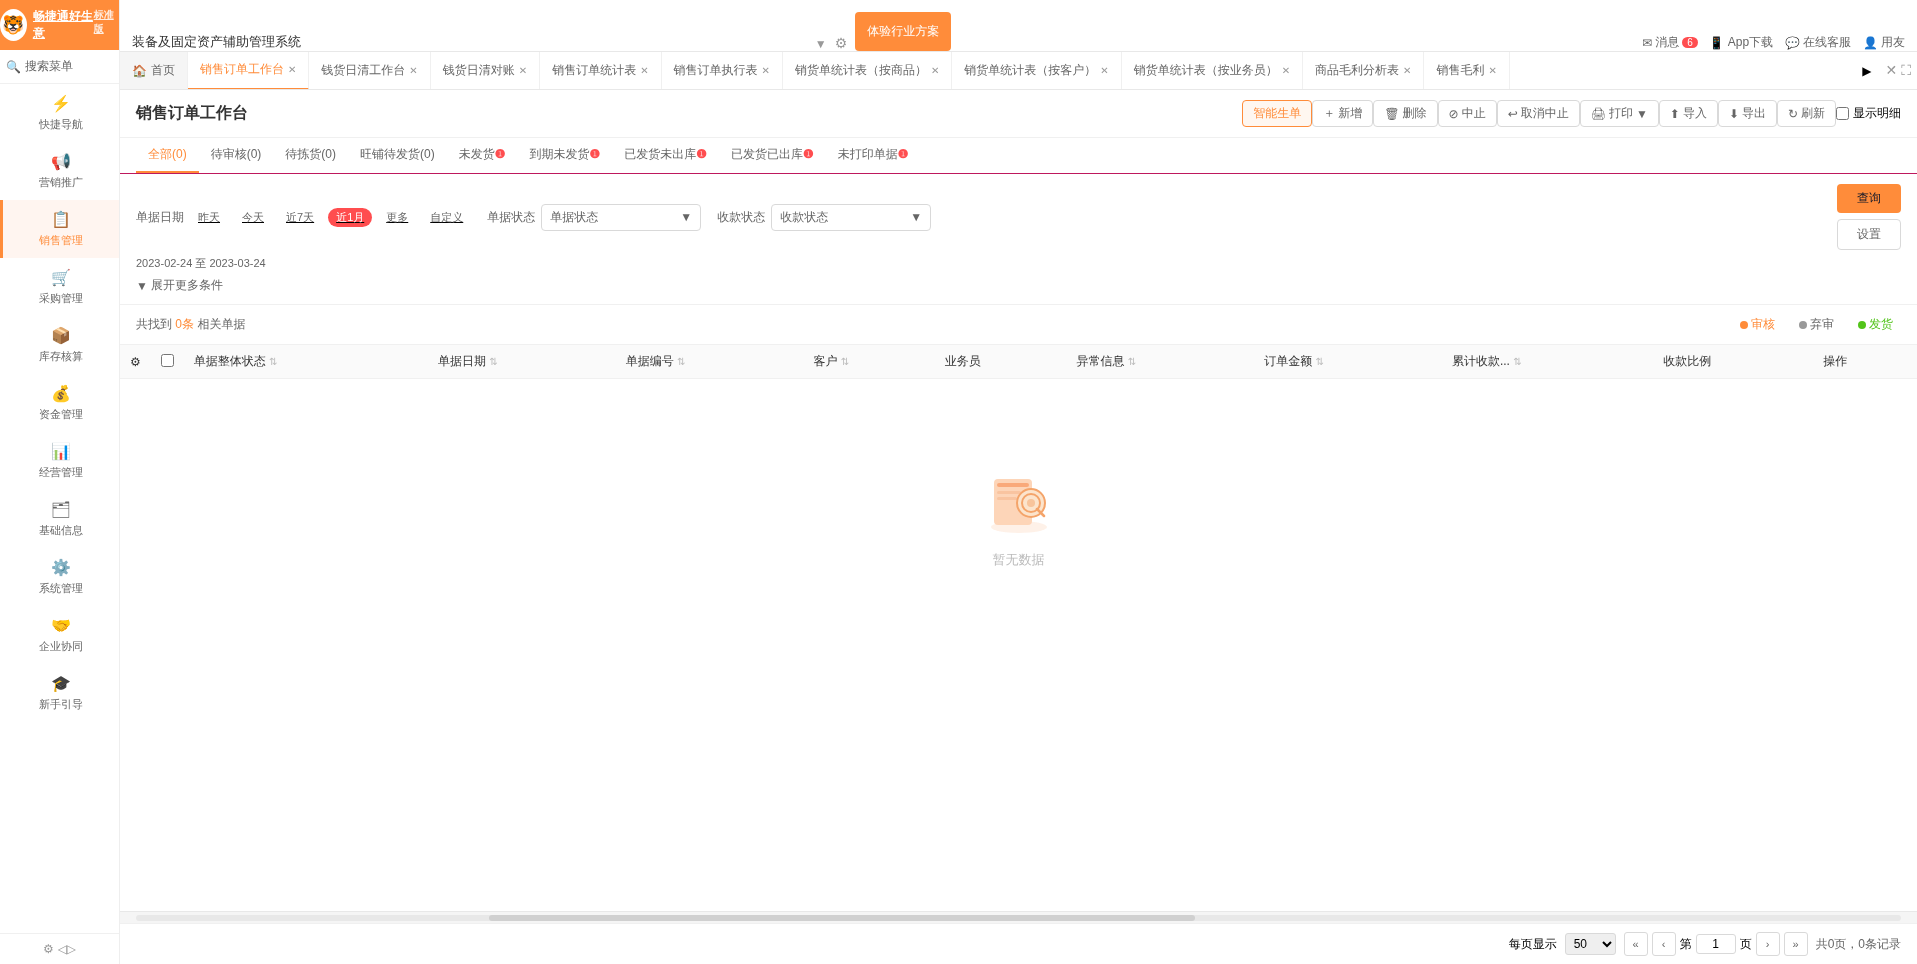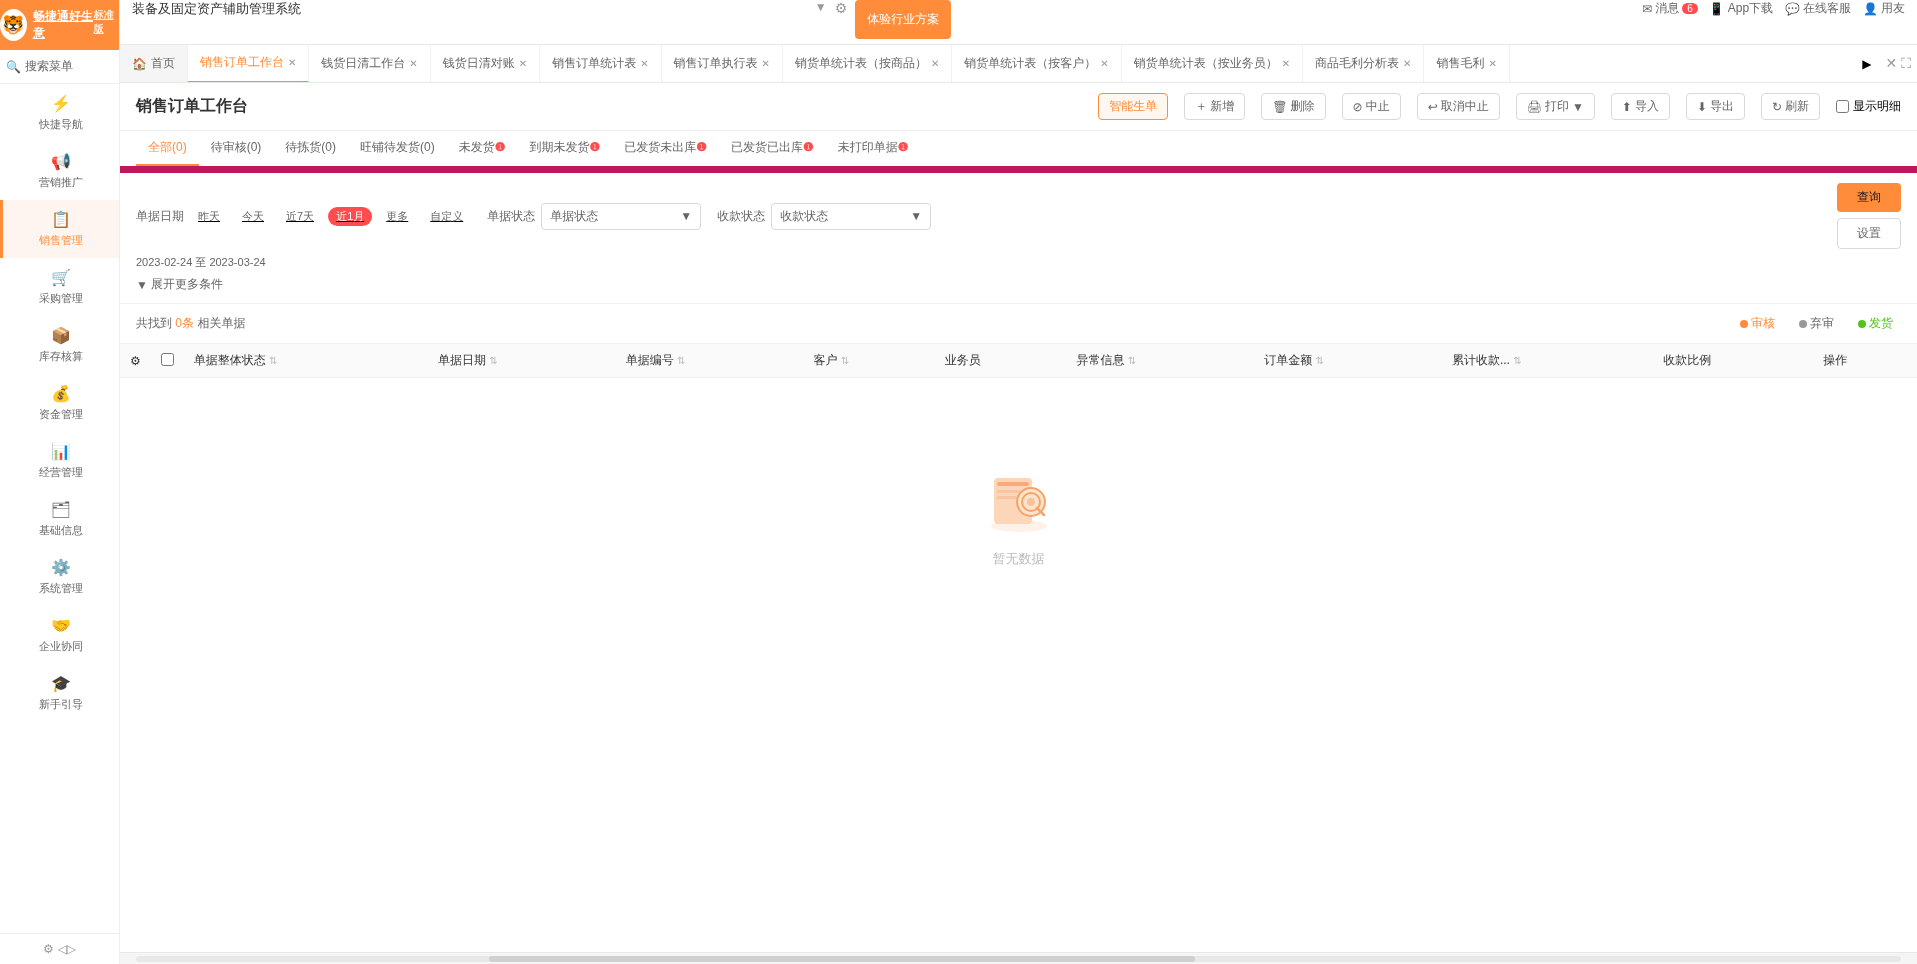--- a/index.html
+++ b/index.html
@@ -14,45 +14,45 @@
     .sidebar-nav-item { padding: 10px 6px; display: flex; flex-direction: column; align-items: center; gap: 4px; cursor: pointer; color: #666; border-left: 3px solid transparent; }
     .sidebar-nav-item.active { background: #fff5f0; color: #ff8c3a; border-left-color: #ff8c3a; }
     .sidebar-nav-item .nav-icon { font-size: 16px; }
     .sidebar-nav-item .nav-label { font-size: 11px; }
     .sidebar-bottom { margin-top: auto; padding: 8px 6px; display: flex; gap: 4px; align-items: center; justify-content: center; border-top: 1px solid #f0f0f0; }
 
     
     .main { flex: 1; display: flex; flex-direction: column; overflow: hidden; }
 
     
-    .topbar { height: 45px; background: #fff; border-bottom: 1px solid #e8e8e8; display: flex; align-items: flex-start; padding: 0 12px; gap: 8px; }
+    .topbar { height: 52px; background: #fff; border-bottom: 1px solid #e8e8e8; display: flex; align-items: flex-end; padding: 0 12px; gap: 8px; }
     .topbar-title { color: #333; font-size: 13px; flex: 1; }
     .topbar-btn { background: #ff8c3a; color: #fff; border: none; border-radius: 4px; padding: 11px 12px; cursor: pointer; font-size: 12px; }
     .topbar-actions { display: flex; gap: 12px; align-items: center; color: #666; }
     .topbar-action { display: flex; align-items: center; gap: 3px; cursor: pointer; font-size: 12px; }
     .badge { background: #ff4d4f; color: #fff; border-radius: 10px; padding: 0 5px; font-size: 10px; }
 
     
     .tabbar { background: #fff; border-bottom: 1px solid #e8e8e8; display: flex; align-items: center; overflow: hidden; height: 38px; }
     .tab { padding: 0 12px; height: 38px; display: flex; align-items: center; gap: 4px; cursor: pointer; color: #666; white-space: nowrap; border-right: 1px solid #f0f0f0; font-size: 12px; flex-shrink: 0; }
     .tab.home { background: #f5f5f5; }
     .tab.active { background: #fff; color: #ff8c3a; border-bottom: 2px solid #ff8c3a; }
     .tab .close-x { color: #999; font-size: 10px; }
     .tab-overflow { display: flex; align-items: center; margin-left: auto; padding: 0 8px; cursor: pointer; }
     .tab-controls { display: flex; padding: 0 6px; gap: 4px; }
 
     
     .page { flex: 1; display: flex; flex-direction: column; overflow: hidden; background: #f5f5f5; }
     .page-header { background: #fff; padding: 10px 16px; display: flex; align-items: center; justify-content: space-between; border-bottom: 1px solid #f0f0f0; }
     .page-title { font-size: 16px; font-weight: bold; color: #333; }
-    .page-toolbar { display: flex; gap: 16px; align-items: center; flex-wrap: wrap; }
+    .page-toolbar { display: flex; gap: 0; align-items: center; flex-wrap: wrap; }
     .toolbar-btn { display: flex; align-items: center; gap: 3px; padding: 4px 10px; border: 1px solid #d9d9d9; border-radius: 4px; cursor: pointer; background: #fff; color: #666; font-size: 12px; }
 
     
-    .subtabs { background: #fff; padding: 0 16px; display: flex; gap: 0; border-bottom: 7px solid #be185d; }
+    .subtabs { background: #fff; padding: 0 16px; display: flex; gap: 0; border-bottom: 1px solid #be185d; }
     .subtab { padding: 8px 12px; cursor: pointer; color: #666; font-size: 12px; border-bottom: 2px solid transparent; white-space: nowrap; }
     .subtab.active { color: #ff8c3a; border-bottom-color: #ff8c3a; }
 
     
     .filter-bar { background: #fff; padding: 10px 16px; border-bottom: 1px solid #f0f0f0; }
     .filter-row { display: flex; align-items: center; gap: 16px; flex-wrap: wrap; }
     .filter-item { display: flex; align-items: center; gap: 6px; }
     .filter-label { color: #666; white-space: nowrap; }
     .filter-dates { display: flex; gap: 6px; align-items: center; flex-wrap: wrap; text-decoration: underline; }
     .date-btn { padding: 2px 8px; border-radius: 3px; cursor: pointer; color: #666; font-size: 11px; }
@@ -439,15 +439,33 @@
           <span class="empty-text">暂无数据</span>
         </div>
       </div>
 
       <div class="scroll-bar-area">
         <div class="scroll-track">
           <div class="scroll-thumb"></div>
         </div>
       </div>
 
+      <div class="pagination">
+        <span>每页显示</span>
+        <select class="page-size-select">
+          <option>50</option>
+          <option>20</option>
+          <option>100</option>
+        </select>
+        <div class="page-nav">
+          <button class="page-nav-btn">«</button>
+          <button class="page-nav-btn">‹</button>
+          <span>第</span>
+          <input class="page-input" type="text" value="1" style="">
+          <span>页</span>
+          <button class="page-nav-btn">›</button>
+          <button class="page-nav-btn">»</button>
+        </div>
+        <span class="page-info">共0页，0条记录</span>
+      </div>
     </div>
   </div>
 </div>
 
 </body></html>

